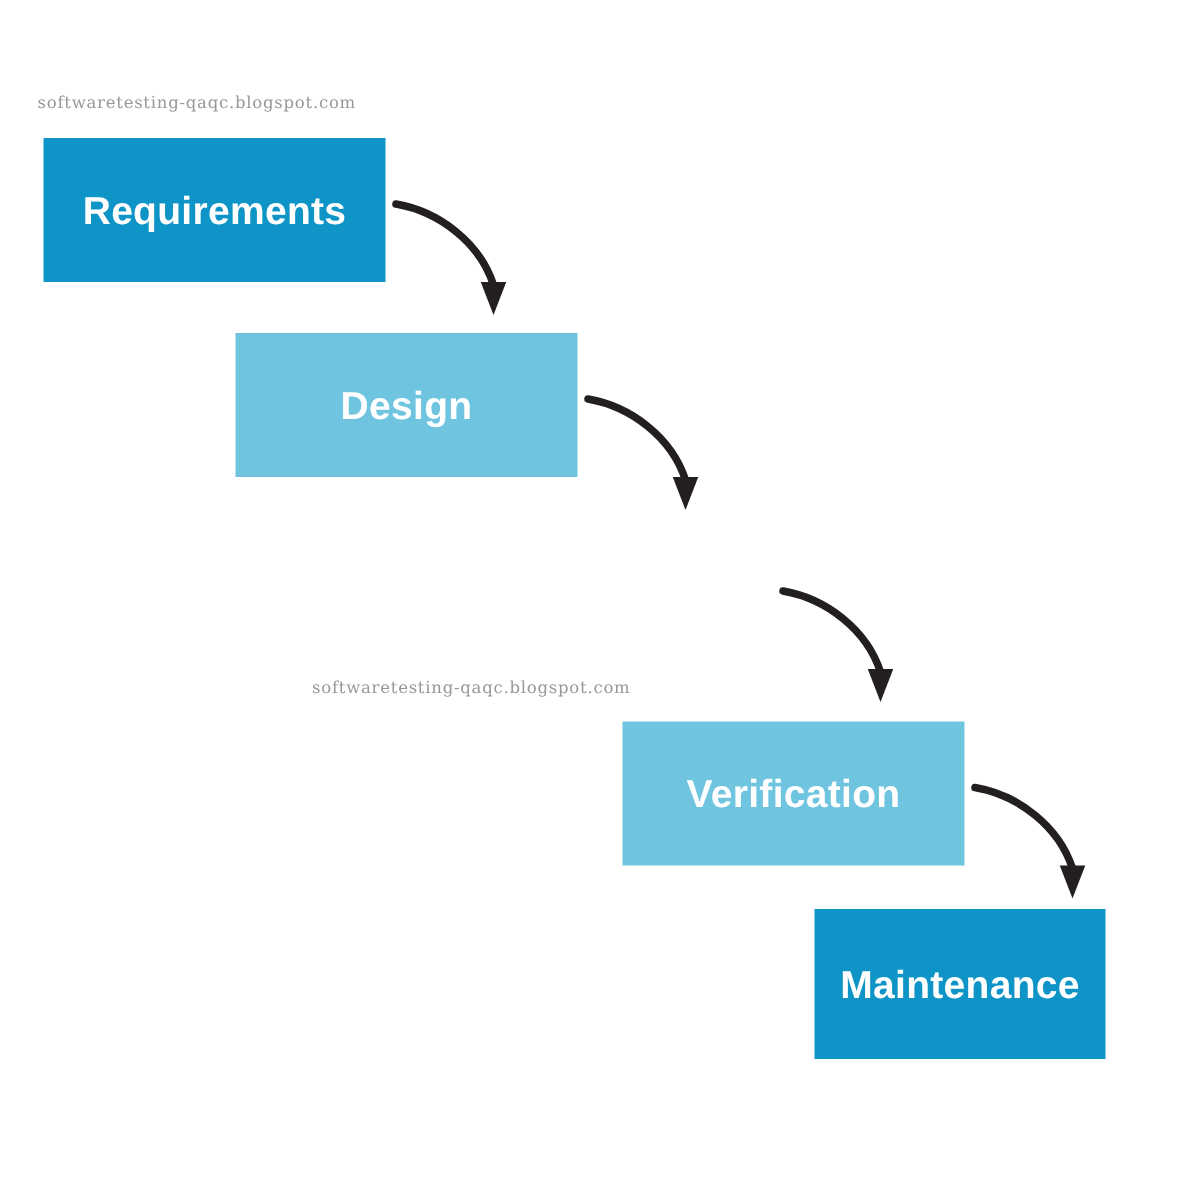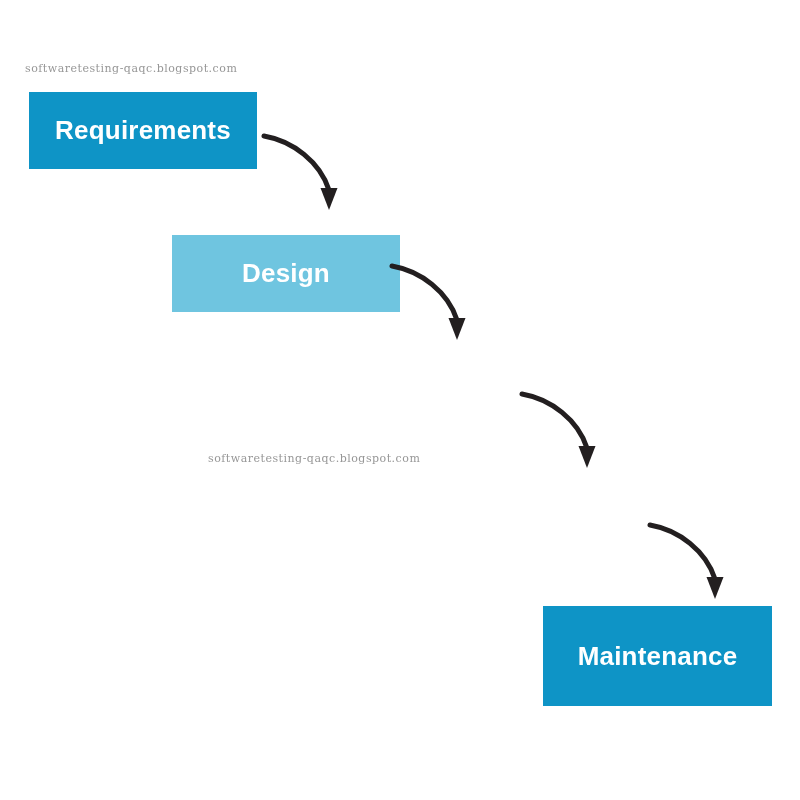--- a/index.html
+++ b/index.html
@@ -26,39 +26,39 @@
     font-size: 11px;
     letter-spacing: 0.5px;
     color: var(--watermark);
     white-space: nowrap;
   }
   .wm-top { left: 25px; top: 62px; }
   .wm-mid { left: 208px; top: 452px; }
   .phase {
     position: absolute;
     width: 228px;
-    height: 77px;
+    height: 96px;
     display: flex;
     align-items: center;
     justify-content: center;
   }
   .phase.dark  { background: var(--dark-blue); }
   .phase.light { background: var(--light-blue); }
   .phase-label {
     color: var(--label-text);
     font-size: 26px;
     font-weight: 700;
     letter-spacing: 0.2px;
     white-space: nowrap;
   }
   .p1 { left: 29px;  top: 92px;  }
-  .p2 { left: 157px; top: 235px; margin-left: 15px; }
+  .p2 { left: 157px; top: 222px; }
   .p3 { left: 286px; top: 351px; }
   .p4 { left: 415px; top: 481px; }
-  .p5 { left: 543px; top: 606px; width: 229px; height: 100px; }
+  .p5 { left: 543px; top: 606px; width: 194px; height: 100px; }
   .arrow { position: absolute; width: 78px; height: 82px; }
   .a1 { left: 261px; top: 132px; }
   .a2 { left: 389px; top: 262px; }
   .a3 { left: 519px; top: 390px; }
   .a4 { left: 647px; top: 521px; }
   .arrow path {
     fill: none;
     stroke: var(--arrow);
     stroke-width: 5;
     stroke-linecap: round;
@@ -76,20 +76,23 @@
 
   <div class="phase dark p1">
     <span class="phase-label">Requirements</span>
   </div>
 
   <div class="phase light p2">
     <span class="phase-label">Design</span>
   </div>
 
 
+  <div class="phase light p4">
+    <span class="phase-label">Verification</span>
+  </div>
 
   <div class="phase dark p5">
     <span class="phase-label">Maintenance</span>
   </div>
 
   <svg class="arrow a1" viewBox="0 0 78 82" aria-hidden="true">
     <path d="M3 4 C 32 9, 59 30, 68 58"></path>
     <polygon points="59.5,56 76.5,56 68,78"></polygon>
   </svg>
 

